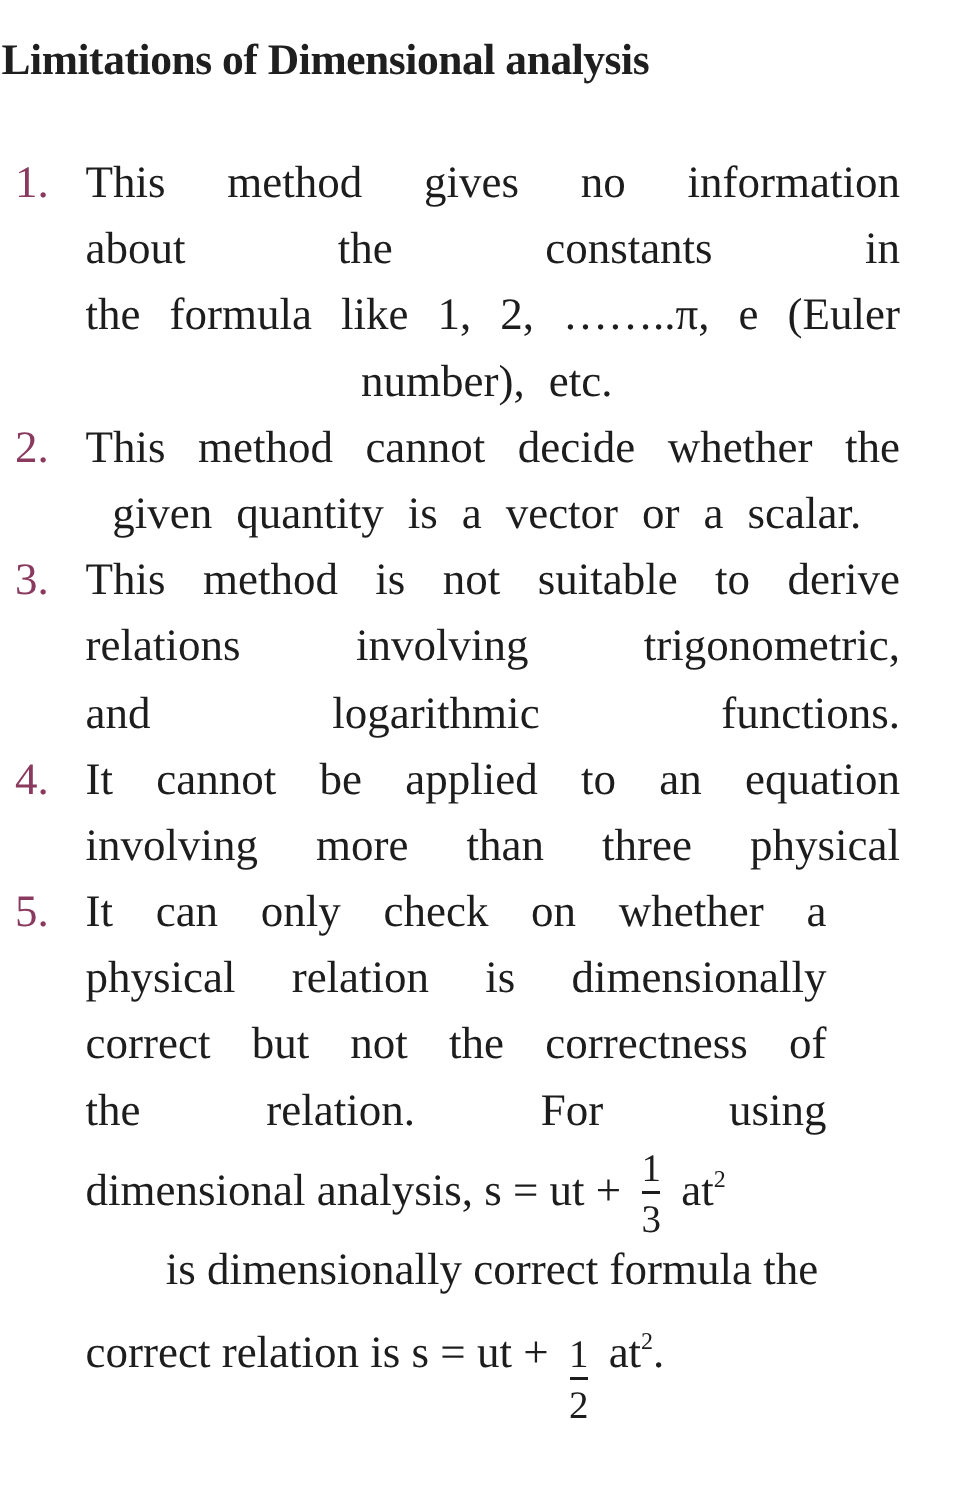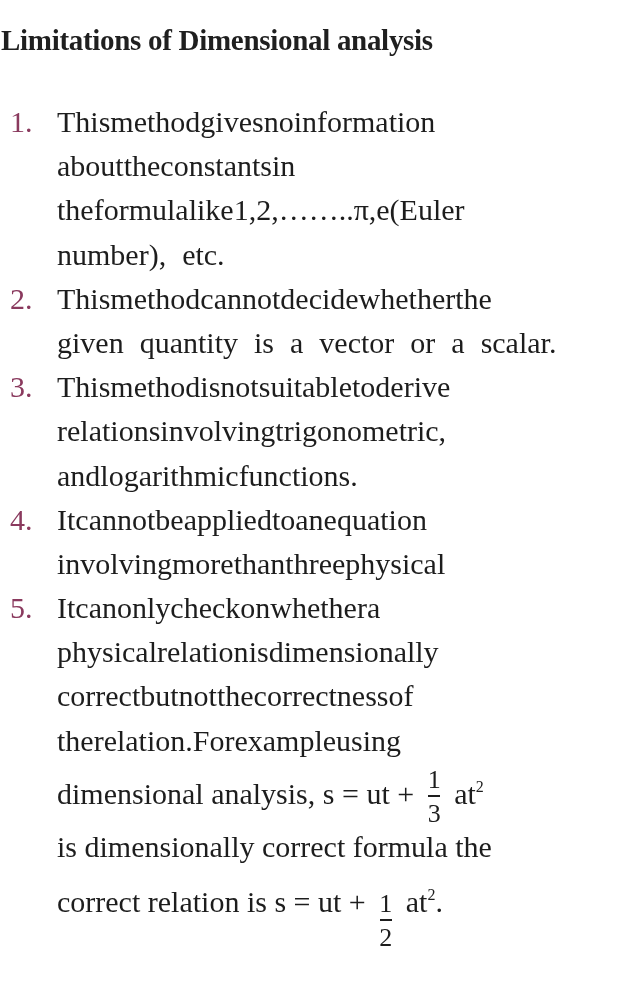--- a/index.html
+++ b/index.html
@@ -15,23 +15,23 @@
   }
   .list { position: absolute; left: 10px; top: 100px; width: 590px; }
   .item { position: relative; padding-left: 47px; }
   .num {
     position: absolute; left: 0; top: 0;
     color: #8a3a5e; font-size: 30px; line-height: 44.2px;
   }
   .line {
     font-size: 30px; line-height: 44.2px; height: 44.2px;
     text-align: justify; text-align-last: justify; white-space: nowrap;
-    display: flex; 
-  }
-  .line.left { justify-content: flex-start; gap: 8px; }
+    display: flex; justify-content: space-between;
+  }
+  .line.left { justify-content: center; gap: 8px; }
   .line span.w { white-space: pre; }
   .line.left span.w { margin-right: 8px; }
   .frac {
     display: inline-flex; flex-direction: column; align-items: center;
     vertical-align: middle; font-size: 26px; line-height: 1; margin: 0 6px;
     position: relative;
   }
   .frac .n { display: block; padding-bottom: 2px; }
   .frac .bar { display: block; width: 12px; height: 1.5px; background: #1d1d1d; }
   .frac .d { display: block; padding-top: 4px; }
@@ -163,21 +163,20 @@
       <span class="w">but</span>
       <span class="w">not</span>
       <span class="w">the</span>
       <span class="w">correctness</span>
       <span class="w">of</span>
     </div>
     <div class="line" style="width:494px;">
       <span class="w">the</span>
       <span class="w">relation.</span>
       <span class="w">For</span>
-      <span class="w">example</span>
       <span class="w">using</span>
     </div>
 
     <div class="eq-line" style="height:62px; line-height:62px;">
       <span>dimensional analysis, s = ut +</span>
       <span class="frac">
         <span class="n">1</span>
         <span class="bar"></span>
         <span class="d">3</span>
       </span>

